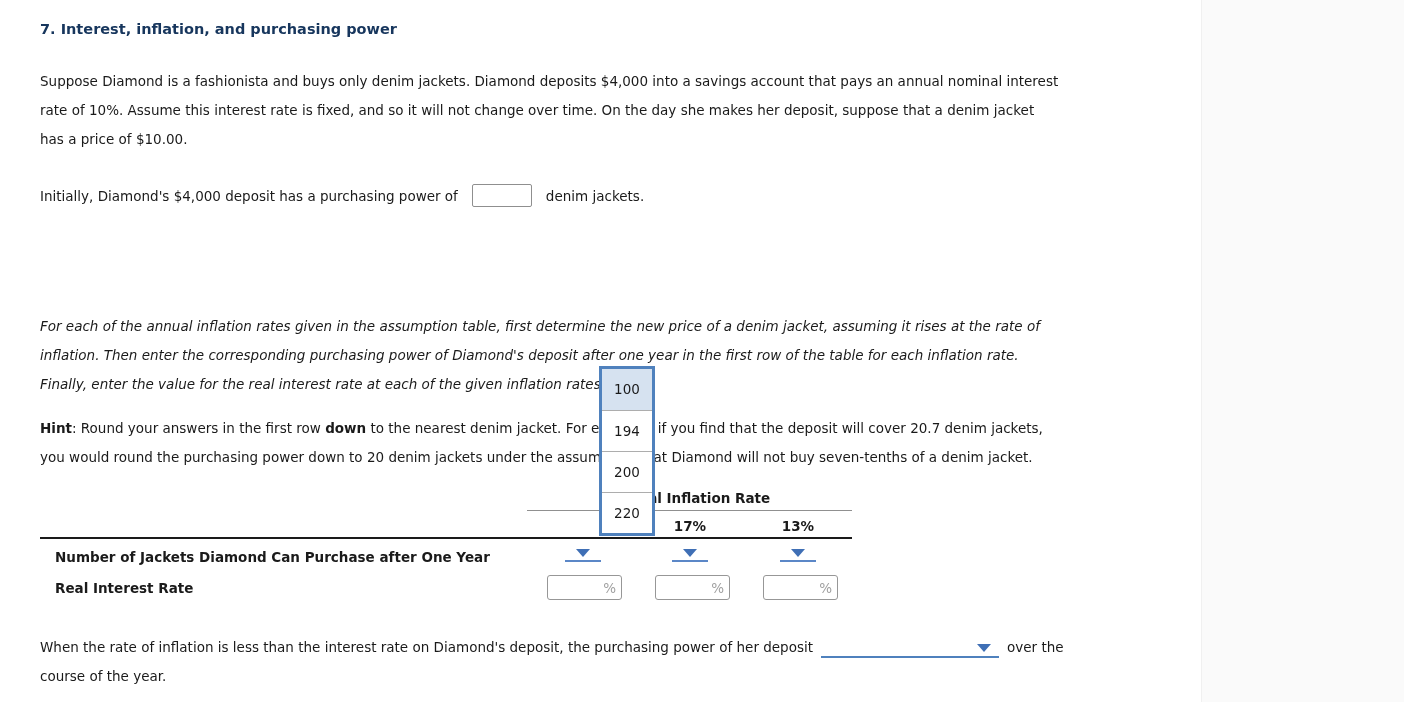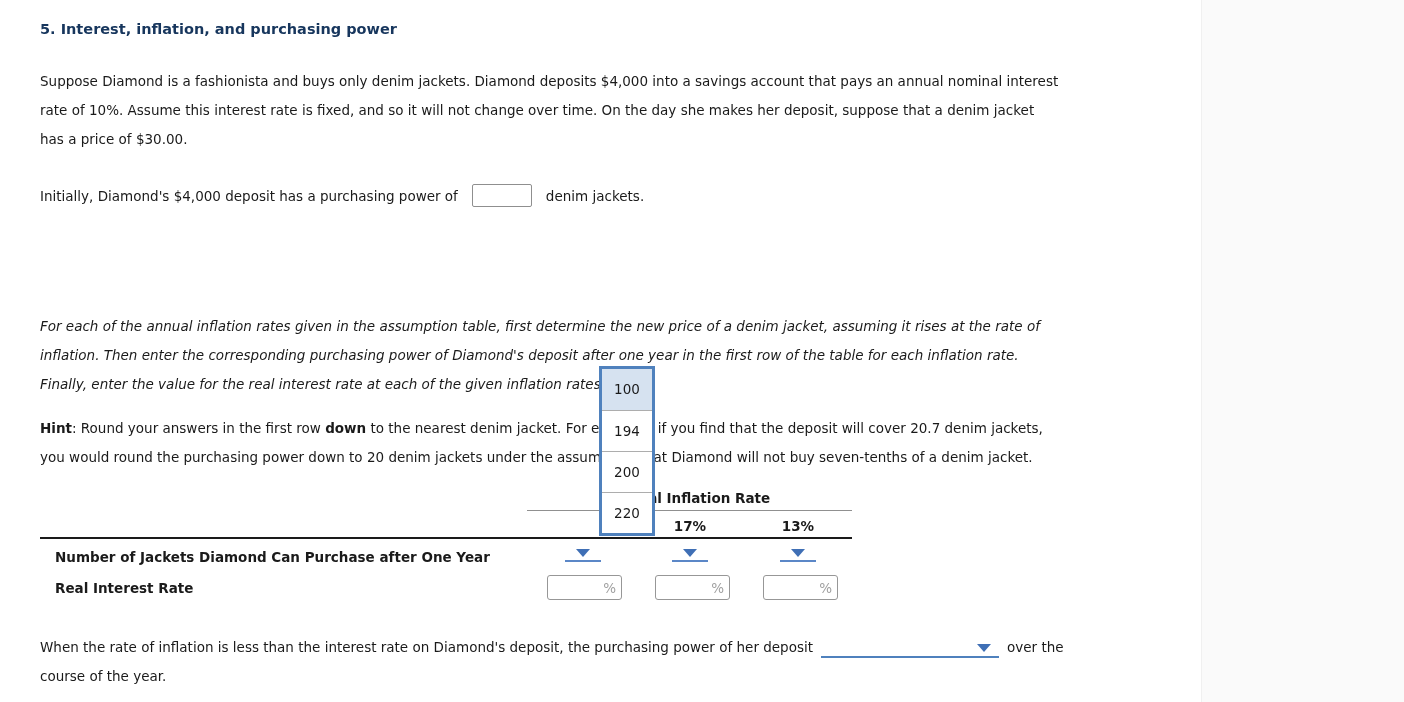--- a/index.html
+++ b/index.html
@@ -99,26 +99,26 @@
   .right-gutter {
     left:1201px; top:0; width:203px; height:702px;
     background:#fafafa; border-left:1px solid #f0f0f0;
   }
 </style>
 </head>
 <body>
 
 <div class="abs right-gutter"></div>
 
-<h1 class="abs title">5. Interest, inflation, and purchasing power</h1>
+<h1 class="abs title">7. Interest, inflation, and purchasing power</h1>
 
 <div class="abs intro">
   <div class="line">Suppose Diamond is a fashionista and buys only denim jackets. Diamond deposits $4,000 into a savings account that pays an annual nominal interest</div>
   <div class="line">rate of 10%. Assume this interest rate is fixed, and so it will not change over time. On the day she makes her deposit, suppose that a denim jacket</div>
-  <div class="line">has a price of $30.00.</div>
+  <div class="line">has a price of $10.00.</div>
 </div>
 
 <div class="abs initially">
   <span>Initially, Diamond's $4,000 deposit has a purchasing power of</span>
   <input class="blank-input" type="text" value="" style="">
   <span>denim jackets.</span>
 </div>
 
 <div class="abs instructions">
   <div class="line">For each of the annual inflation rates given in the assumption table, first determine the new price of a denim jacket, assuming it rises at the rate of</div>

